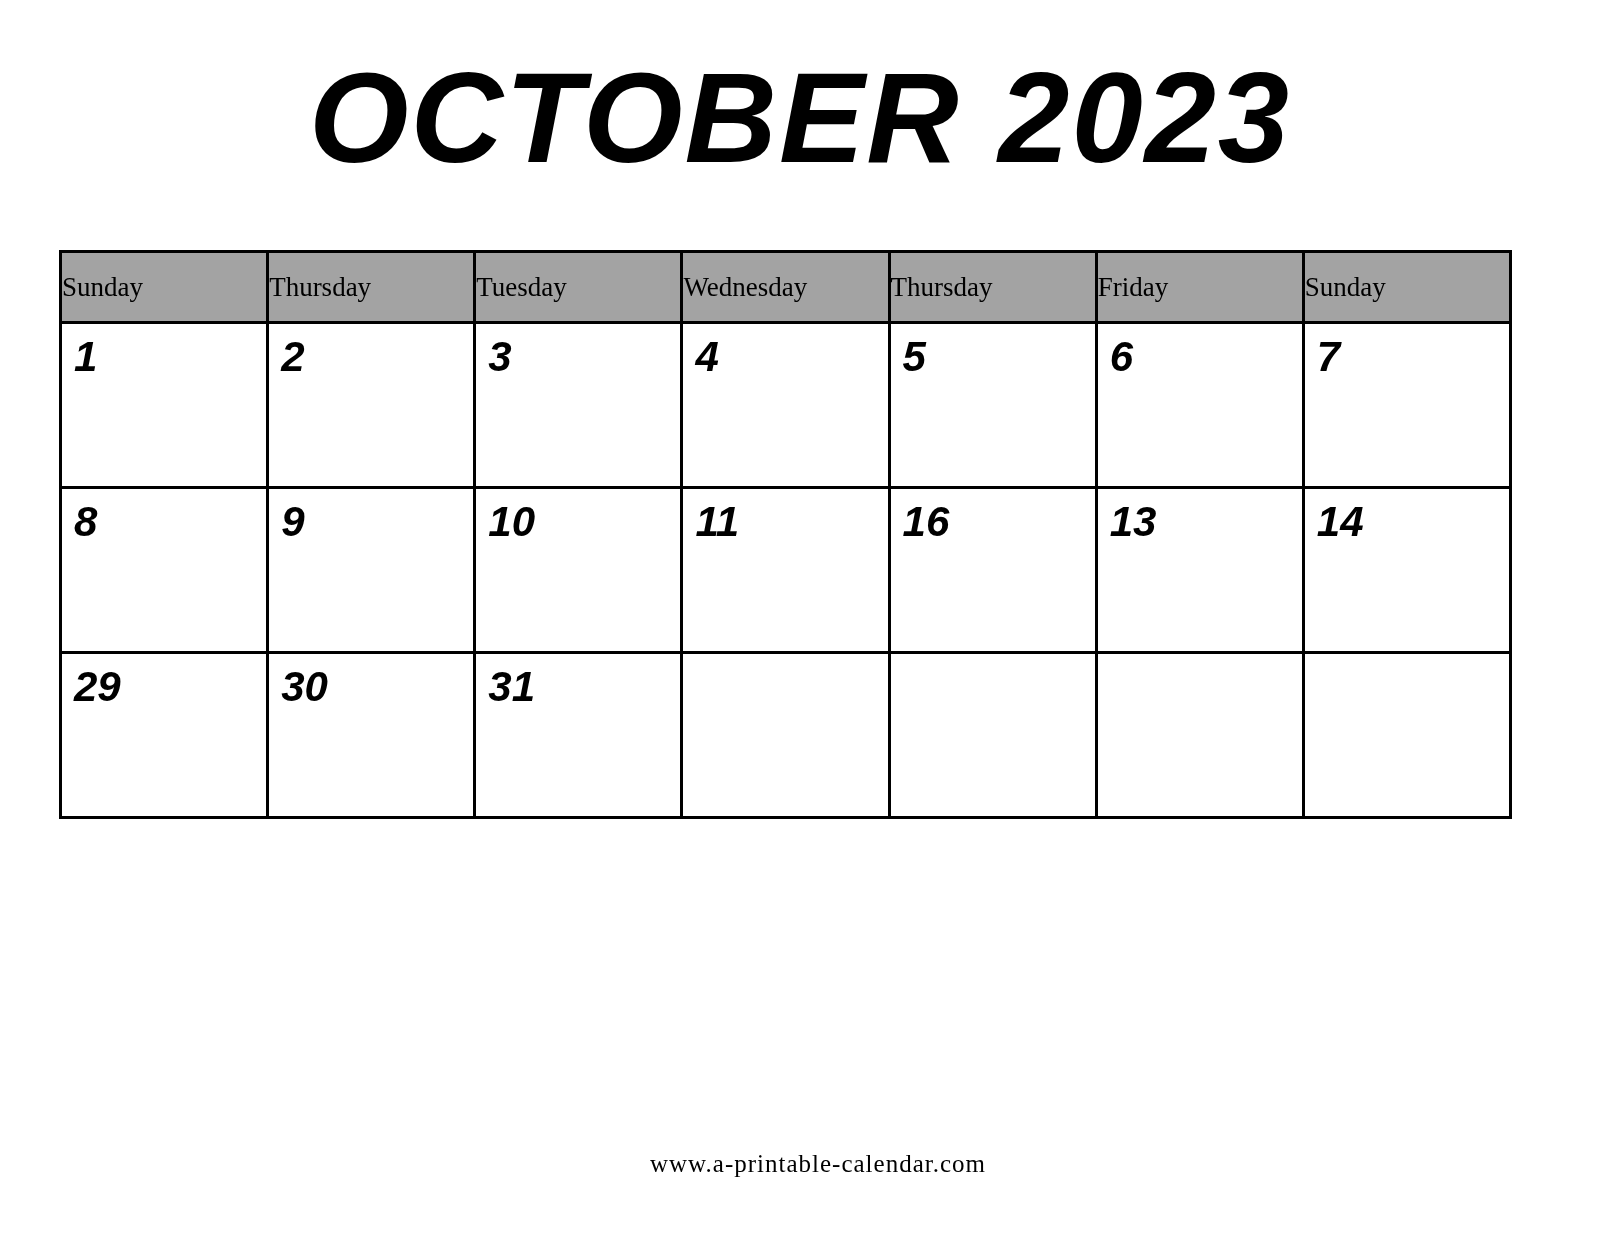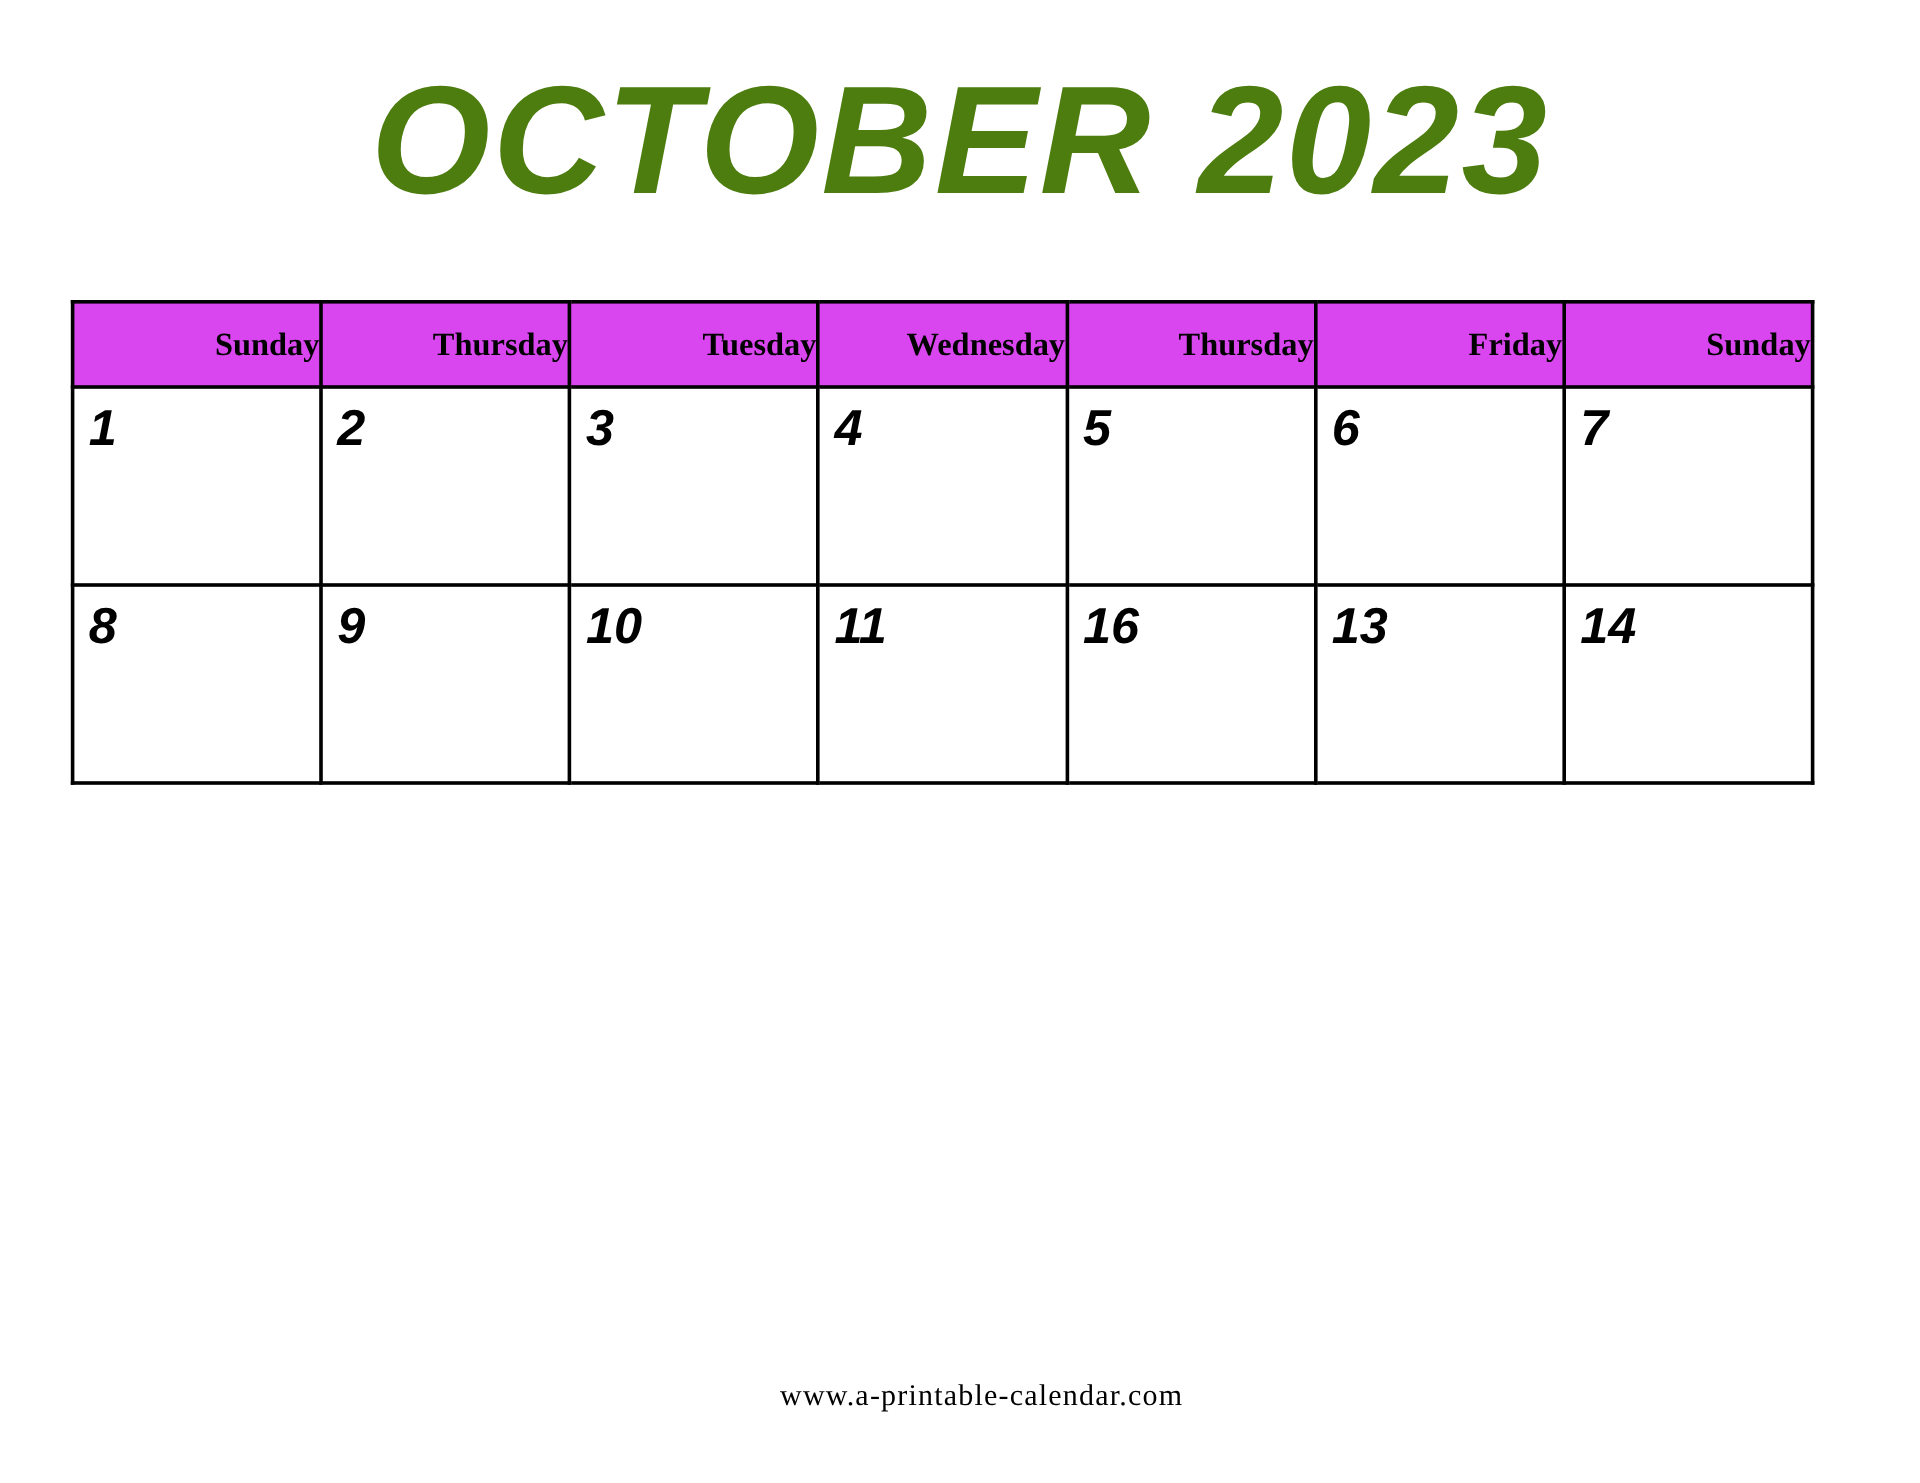--- a/index.html
+++ b/index.html
@@ -22,44 +22,44 @@
   }
   .title {
     text-align: center;
     font-family: "Liberation Sans", sans-serif;
     font-weight: bold;
     font-style: italic;
     font-size: 128px;
     letter-spacing: 2px;
     line-height: 1;
     padding-top: 54px;
-    color: #4d7c0f;
+    color: #000000;
     white-space: nowrap;
   }
   .calendar {
     position: absolute;
     left: 59px;
     top: 250px;
     width: 1453px;
     border-collapse: collapse;
     table-layout: fixed;
   }
   .calendar th,
   .calendar td {
     border: 3px solid #000000;
     padding: 0;
     margin: 0;
   }
   .calendar th {
-    background: #d946ef;
+    background: #a3a3a3;
     height: 68px;
     font-family: "Liberation Serif", serif;
-    font-weight: bold;
+    font-weight: normal;
     font-size: 27px;
-    text-align: right;
+    text-align: left;
     vertical-align: middle;
     color: #000000;
   }
   .calendar td {
     height: 162px;
     vertical-align: top;
     background: #ffffff;
   }
   .daynum {
     display: block;
@@ -143,18 +143,41 @@
         <td>
             <span class="daynum">16</span>
           </td>
         <td>
             <span class="daynum">13</span>
           </td>
         <td>
             <span class="daynum">14</span>
           </td>
       </tr>
+      <tr>
+        <td>
+            <span class="daynum">29</span>
+          </td>
+        <td>
+            <span class="daynum">30</span>
+          </td>
+        <td>
+            <span class="daynum">31</span>
+          </td>
+        <td>
+            <span class="daynum"></span>
+          </td>
+        <td>
+            <span class="daynum"></span>
+          </td>
+        <td>
+            <span class="daynum"></span>
+          </td>
+        <td>
+            <span class="daynum"></span>
+          </td>
+      </tr>
     </tbody>
   </table>
 
   <div class="footer">www.a-printable-calendar.com</div>
 
 </div>
 
 </body></html>

